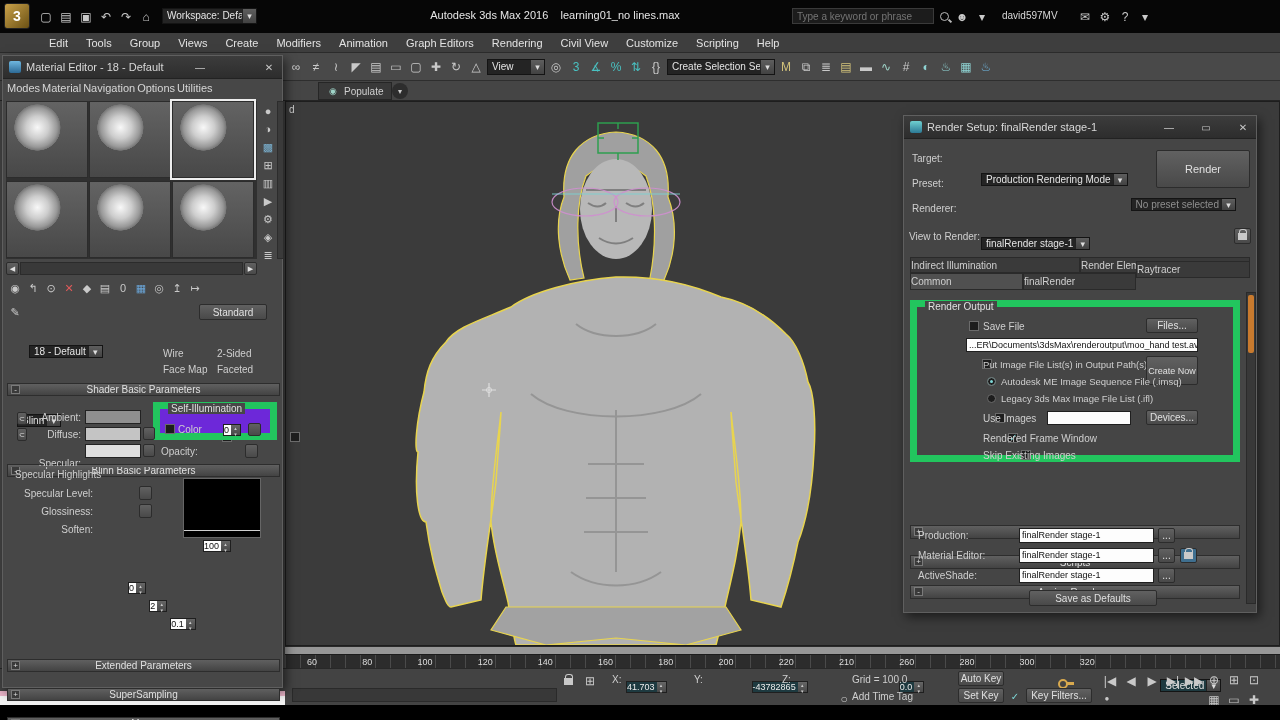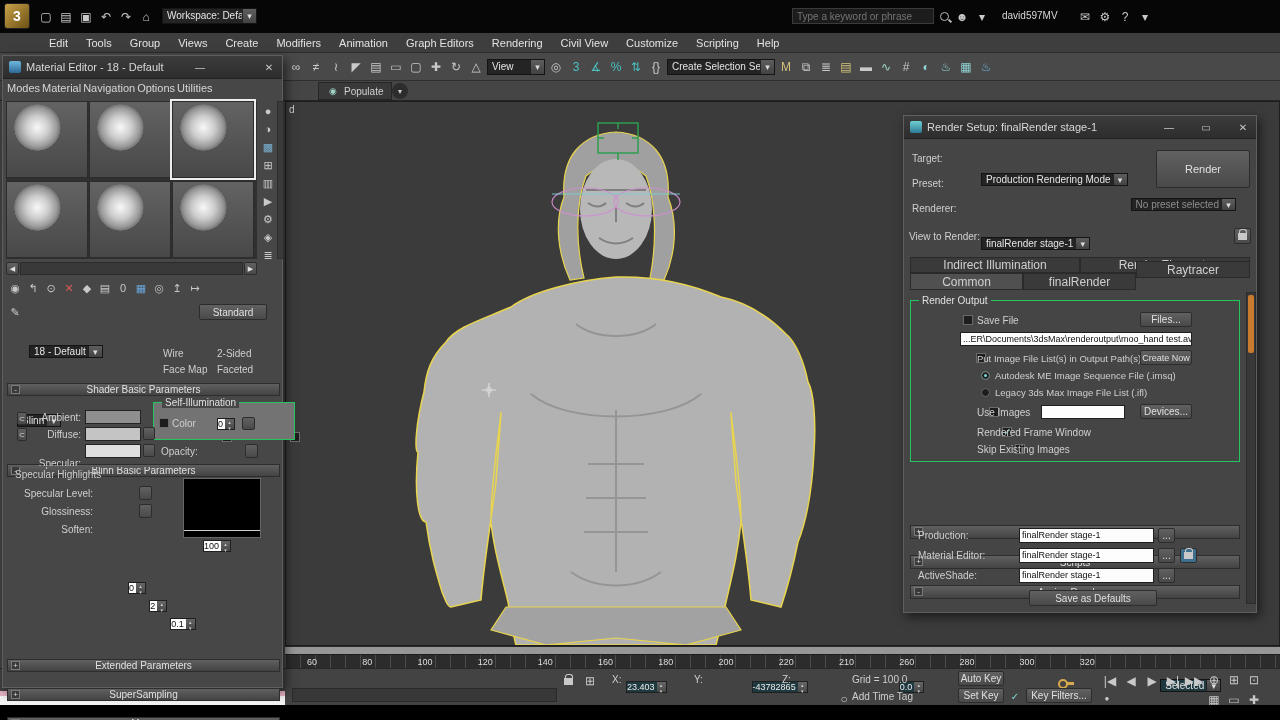--- a/index.html
+++ b/index.html
@@ -28,24 +28,24 @@
 .wfield{background:#fdfdfd;border:1px solid #1f1f1f;color:#111;font-size:9px;line-height:12px;padding:0 2px;white-space:nowrap;overflow:hidden}
 .spin{position:relative;background:#fdfdfd;border:1px solid #1f1f1f;color:#111;font-size:9px;line-height:12px;text-align:right;padding-right:11px}
 .spin::after{content:"▴\A▾";white-space:pre;position:absolute;right:0;top:0;bottom:0;width:9px;background:linear-gradient(#666,#484848);color:#ccc;font-size:5px;line-height:6px;text-align:center}
 .spin.dark{background:#1e3a40;color:#ececec}
 .cb{position:relative;width:10px;height:10px;background:#1d1d1d;border:1px solid #6b6b6b;display:inline-block;flex:none}
 .cb.on::after{content:"✓";position:absolute;left:0;top:-2px;color:#7fd8d8;font-size:10px}
 .rad{width:9px;height:9px;border-radius:50%;background:#1d1d1d;border:1px solid #6b6b6b;display:inline-block;flex:none}
 .rad.on{box-shadow:inset 0 0 0 2px #1d1d1d;background:#7fd8d8}
 .roll{position:relative;height:13px;background:linear-gradient(#606060,#434343);border:1px solid #2d2d2d;color:#e0e0e0;font-size:10px;display:flex;align-items:center;justify-content:center}
 .roll .pm{position:absolute;left:3px;top:1px;width:9px;height:9px;background:#3a3a3a;border:1px solid #7a7a7a;color:#ddd;font-size:8px;line-height:7px;text-align:center}
-.grp{position:absolute;border:1px solid #22c55e}
+.grp{position:absolute;border:7px solid #22c55e}
 .glabel{position:absolute;top:-6px;left:8px;background:#454545;padding:0 3px;font-size:10px;color:#e0e0e0}
 .lbl{font-size:10px;color:#cfcfcf;white-space:nowrap}
-.tab{background:#3a3a3a;border:1px solid #2a2a2a;color:#cfcfcf;font-size:12px;display:flex;align-items:center;justify-content:center}
+.tab{background:#3a3a3a;border:1px solid #2a2a2a;color:#cfcfcf;font-size:10px;display:flex;align-items:center;}
 .tab.active{background:#505050}
 .win{position:absolute;background:#474747;border:1px solid #5f5f5f;box-shadow:3px 4px 10px rgba(0,0,0,.55)}
 .wtitle{height:23px;background:linear-gradient(#3c3c3c,#2d2d2d);border-bottom:1px solid #222;display:flex;align-items:center;padding:0 6px;gap:5px;font-size:11px;color:#d8d8d8}
 .wbtn{width:14px;height:13px;display:flex;align-items:center;justify-content:center;color:#c8c8c8;font-size:10px}
 .tile{width:82px;height:77px;display:inline-block;background:radial-gradient(circle 28px at 38% 34%,#f8f8f8 0,#cdcdcd 40%,#989898 70%,#757575 82%,rgba(0,0,0,0) 83%),linear-gradient(#636363,#484848);border:1px solid #2c2c2c}
 .tile.sel{box-shadow:0 0 0 2px #ededed}
 .vicon{width:16px;height:16px;font-size:11px}
 .mag{position:relative;width:14px;height:14px}
 .mag::before{content:"";position:absolute;left:2px;top:2px;width:7px;height:7px;border:1.5px solid #bbb;border-radius:50%}
 .mag::after{content:"";position:absolute;left:10px;top:10px;width:4px;height:2px;background:#bbb;transform:rotate(45deg)}
@@ -67,20 +67,24 @@
     <div class="abs maxlogo" style="left:4px;top:3px">3</div>
     <div class="abs row" style="left:36px;top:7px">
         <span class="icon">▢</span>
         <span class="icon">▤</span>
         <span class="icon">▣</span>
         <span class="icon">↶</span>
         <span class="icon">↷</span>
         <span class="icon">⌂</span>
       </div>
     <div class="abs dd" style="left:162px;top:8px;width:95px;height:16px">Workspace: Default</div>
+    <div class="abs" style="left:320px;top:9px;width:470px;text-align:center;font-size:11px;color:#e6e6e6;white-space:nowrap">
+      <span>Autodesk 3ds Max 2016</span>&nbsp;&nbsp;&nbsp;
+      <span>learning01_no lines.max</span>
+    </div>
     <input class="abs search" style="left: 792px; top: 8px; width: 142px;" placeholder="Type a keyword or phrase">
     <div class="abs row" style="left:938px;top:7px">
         <span class="icon mag"></span>
         <span class="icon">☻</span>
         <span class="icon">▾</span>
       </div>
     <span class="abs" style="left:1002px;top:10px;font-size:10px;color:#d8d8d8">david597MV</span>
     <div class="abs row" style="left:1075px;top:7px">
         <span class="icon">✉</span>
         <span class="icon">⚙</span>
@@ -206,21 +210,21 @@
   <div class="abs statusbar">
     
     <div class="abs" style="left:0;top:22px;width:285px;height:5px;background:#e8b4c8"></div>
     <div class="abs" style="left:0;top:27px;width:285px;height:10px;background:#f2f2f2"></div>
     <div class="abs" style="left:292px;top:19px;width:265px;height:14px;background:#383838;border:1px solid #2a2a2a"></div>
     <span class="abs icon" style="left:558px;top:2px">
         <span class="padlock"></span>
       </span>
     <span class="abs icon" style="left:580px;top:2px">⊞</span>
     <span class="abs lbl" style="left:612px;top:5px">X:</span>
-    <span class="abs spin dark" style="left:626px;top:3px;width:58px;height:15px">23.403</span>
+    <span class="abs spin dark" style="left:626px;top:3px;width:58px;height:15px">41.703</span>
     <span class="abs lbl" style="left:694px;top:5px">Y:</span>
     <span class="abs spin dark" style="left:708px;top:3px;width:66px;height:15px">-43782865</span>
     <span class="abs lbl" style="left:782px;top:5px">Z:</span>
     <span class="abs spin dark" style="left:796px;top:3px;width:44px;height:15px">0.0</span>
     <span class="abs lbl" style="left:852px;top:5px">Grid = 100.0</span>
     <span class="abs icon" style="left:838px;top:20px;width:12px">○</span>
     <span class="abs lbl" style="left:852px;top:22px">Add Time Tag</span>
     <span class="abs keyicon" style="left:926px;top:5px"></span>
     <span class="abs btn" style="left:958px;top:2px;width:46px;height:15px">Auto Key</span>
     <span class="abs btn" style="left:958px;top:19px;width:46px;height:15px">Set Key</span>
@@ -319,21 +323,21 @@
     <span class="abs lbl" style="left:214px;top:292px">2-Sided</span>
     <span class="abs cb" style="left:146px;top:308px"></span>
     <span class="abs lbl" style="left:160px;top:308px">Face Map</span>
     <span class="abs cb" style="left:200px;top:308px"></span>
     <span class="abs lbl" style="left:214px;top:308px">Faceted</span>
     
     <div class="abs roll" style="left:4px;top:326px;width:273px">
       <span class="pm">-</span>
       <span>Blinn Basic Parameters</span>
     </div>
-    <div class="abs grp" style="left:150px;top:346px;width:142px;height:38px;background:#737373">
+    <div class="abs grp" style="left:150px;top:346px;width:124px;height:38px;background:#6d28d9">
       <span class="glabel" style="background:#474747">Self-Illumination</span>
       <span class="abs cb" style="left:5px;top:15px"></span>
       <span class="abs lbl" style="left:18px;top:15px">Color</span>
       <span class="abs spin" style="left:50px;top:14px;width:32px;height:13px">0</span>
       <span class="abs btn" style="left:88px;top:14px;width:13px;height:13px"></span>
     </div>
     <span class="abs btn" style="left:14px;top:356px;width:10px;height:13px;font-size:7px">⊂</span>
     <span class="abs btn" style="left:14px;top:372px;width:10px;height:13px;font-size:7px">⊂</span>
     <span class="abs lbl" style="left:28px;top:356px;width:50px;text-align:right">Ambient:</span>
     <span class="abs" style="left:82px;top:354px;width:56px;height:14px;background:#8f8f8f;border:1px solid #222"></span>
@@ -418,21 +422,21 @@
     </div>
     
     <div class="grp" style="left:6px;top:184px;width:330px;height:162px">
       <span class="glabel">Render Output</span>
       <span class="abs cb" style="left:52px;top:14px"></span>
       <span class="abs lbl" style="left:66px;top:14px">Save File</span>
       <span class="abs btn" style="left:229px;top:11px;width:52px;height:15px">Files...</span>
       <span class="abs wfield" style="left:49px;top:31px;width:232px;height:14px">...ER\Documents\3dsMax\renderoutput\moo_hand test.avi</span>
       <span class="abs cb" style="left:52px;top:52px"></span>
       <span class="abs lbl" style="left:66px;top:52px;font-size:9.5px">Put Image File List(s) in Output Path(s)</span>
-      <span class="abs btn" style="left:229px;top:49px;width:52px;height:15px;font-size:9px">Create Now</span>
+      <span class="abs btn" style="left:229px;top:49px;width:52px;height:29px;font-size:9px">Create Now</span>
       <span class="abs rad on" style="left:70px;top:70px"></span>
       <span class="abs lbl" style="left:84px;top:69px;font-size:9.5px">Autodesk ME Image Sequence File (.imsq)</span>
       <span class="abs rad" style="left:70px;top:87px"></span>
       <span class="abs lbl" style="left:84px;top:86px;font-size:9.5px">Legacy 3ds Max Image File List (.ifl)</span>
       <span class="abs cb" style="left:52px;top:106px"></span>
       <span class="abs lbl" style="left:66px;top:106px">Use Images</span>
       <span class="abs wfield" style="left:130px;top:104px;width:84px;height:14px"></span>
       <span class="abs btn" style="left:229px;top:103px;width:52px;height:15px">Devices...</span>
       <span class="abs cb on" style="left:52px;top:126px"></span>
       <span class="abs lbl" style="left:66px;top:126px">Rendered Frame Window</span>

